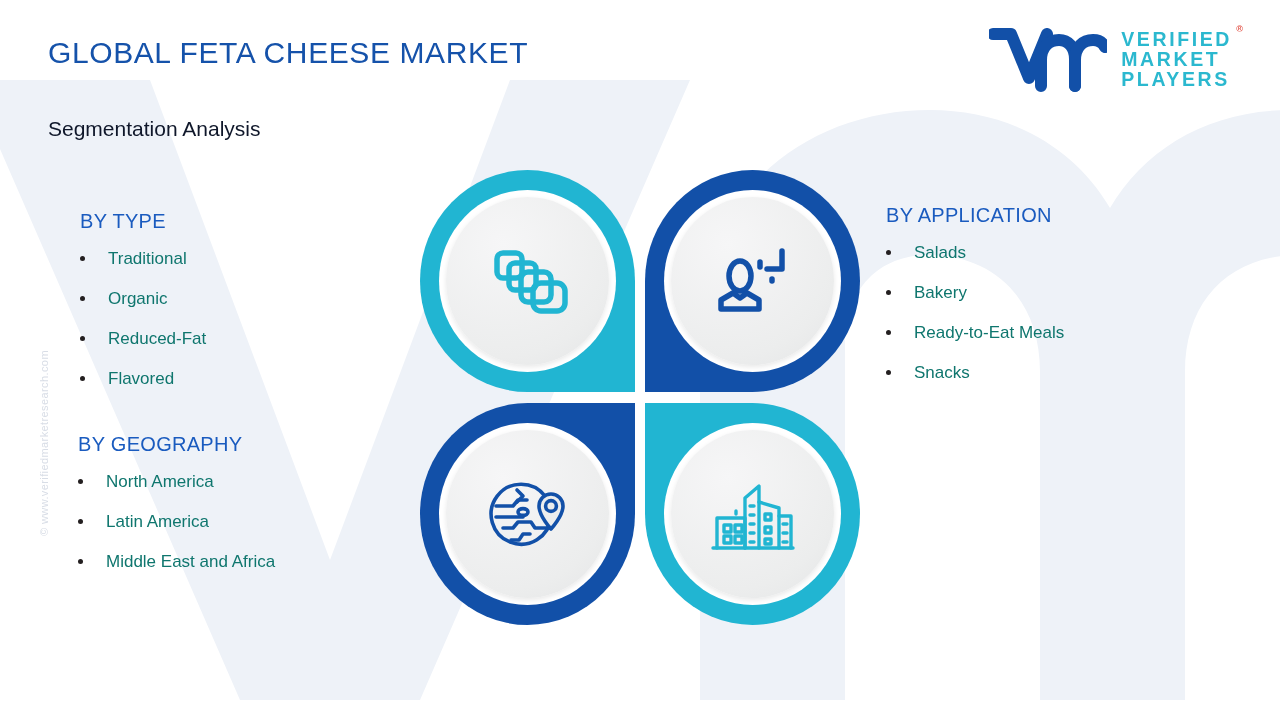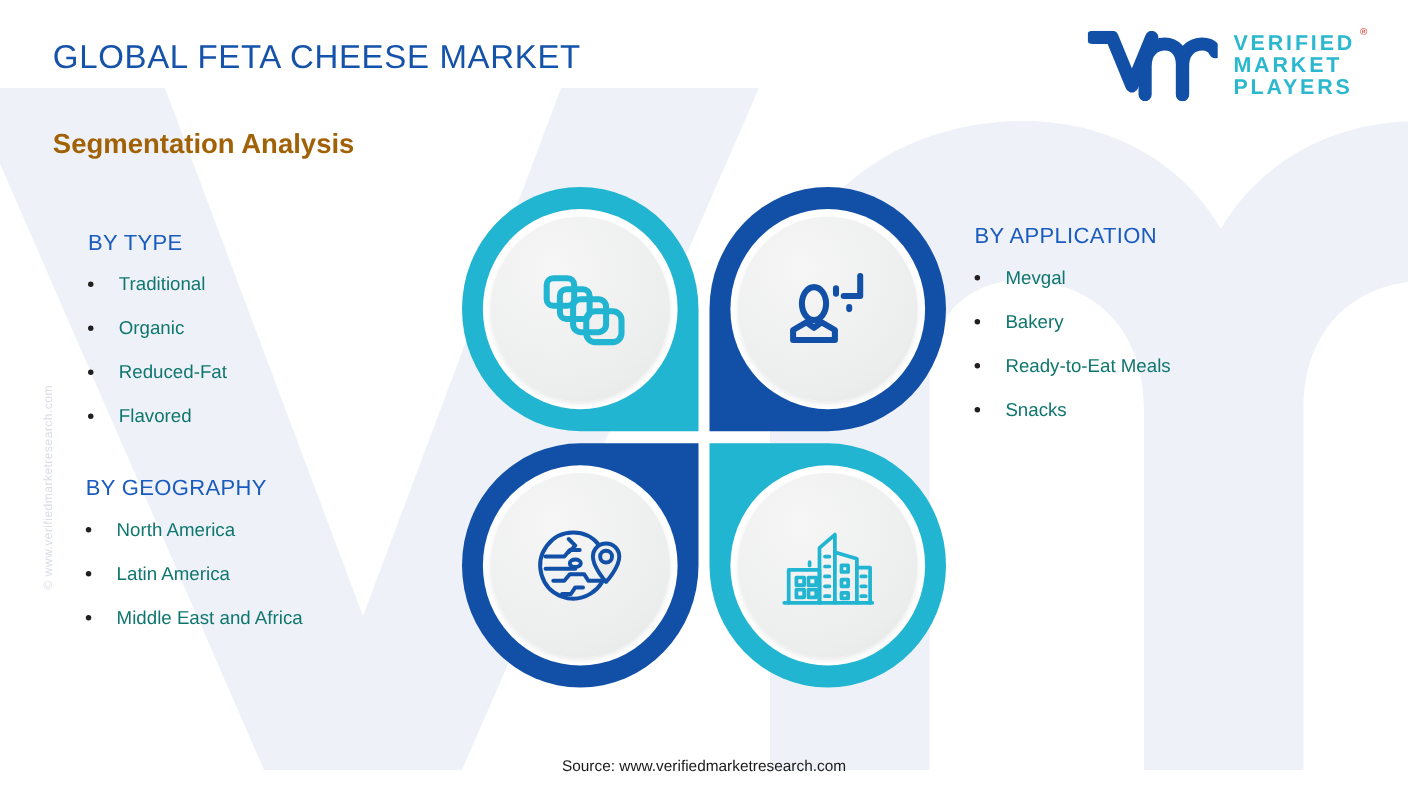--- a/index.html
+++ b/index.html
@@ -53,23 +53,23 @@
     font-size: 30px;
     font-weight: normal;
     letter-spacing: 0.6px;
     color: #1552aa;
     z-index: 3;
   }
   .subtitle {
     position: absolute;
     left: 48px;
     top: 117px;
-    font-size: 25px;
-    font-weight: bold;
-    color: #a16207;
+    font-size: 21px;
+    font-weight: normal;
+    color: #0f172a;
     z-index: 3;
   }
 
   
   .logo {
     position: absolute;
     right: 48px;
     top: 28px;
     display: flex;
     align-items: center;
@@ -256,21 +256,21 @@
     <ul class="seg-list">
       <li><span class="bullet"></span><span>North America</span></li>
       <li><span class="bullet"></span><span>Latin America</span></li>
       <li><span class="bullet"></span><span>Middle East and Africa</span></li>
     </ul>
   </div>
 
   <div class="seg seg-application">
     <div class="seg-heading">BY APPLICATION</div>
     <ul class="seg-list">
-      <li><span class="bullet"></span><span>Mevgal</span></li>
+      <li><span class="bullet"></span><span>Salads</span></li>
       <li><span class="bullet"></span><span>Bakery</span></li>
       <li><span class="bullet"></span><span>Ready-to-Eat Meals</span></li>
       <li><span class="bullet"></span><span>Snacks</span></li>
     </ul>
   </div>
 
 
   <div class="quad-wrap">
 
     <div class="quad q-tl">
@@ -349,15 +349,14 @@
               <path d="M76 52 L80 52 M76 61 L80 61 M76 70 L80 70"></path>
               <path d="M29 39 L29 42"></path>
             </g>
           </svg>
         </div>
       </div>
     </div>
 
   </div>
 
-  <div class="source">Source: www.verifiedmarketresearch.com</div>
 
 </div>
 
 </body></html>

